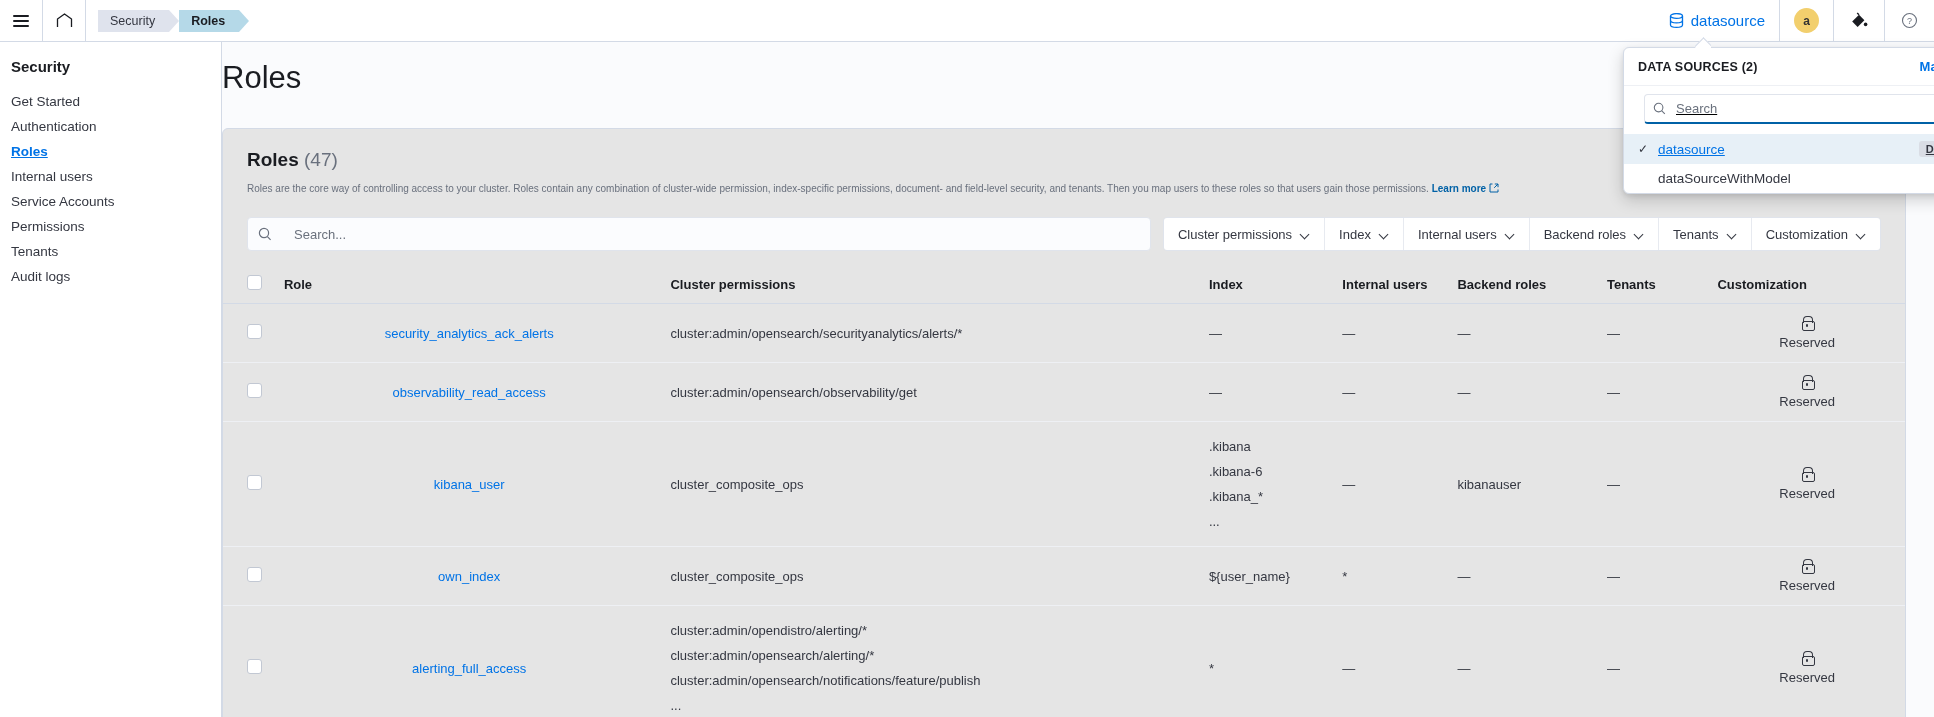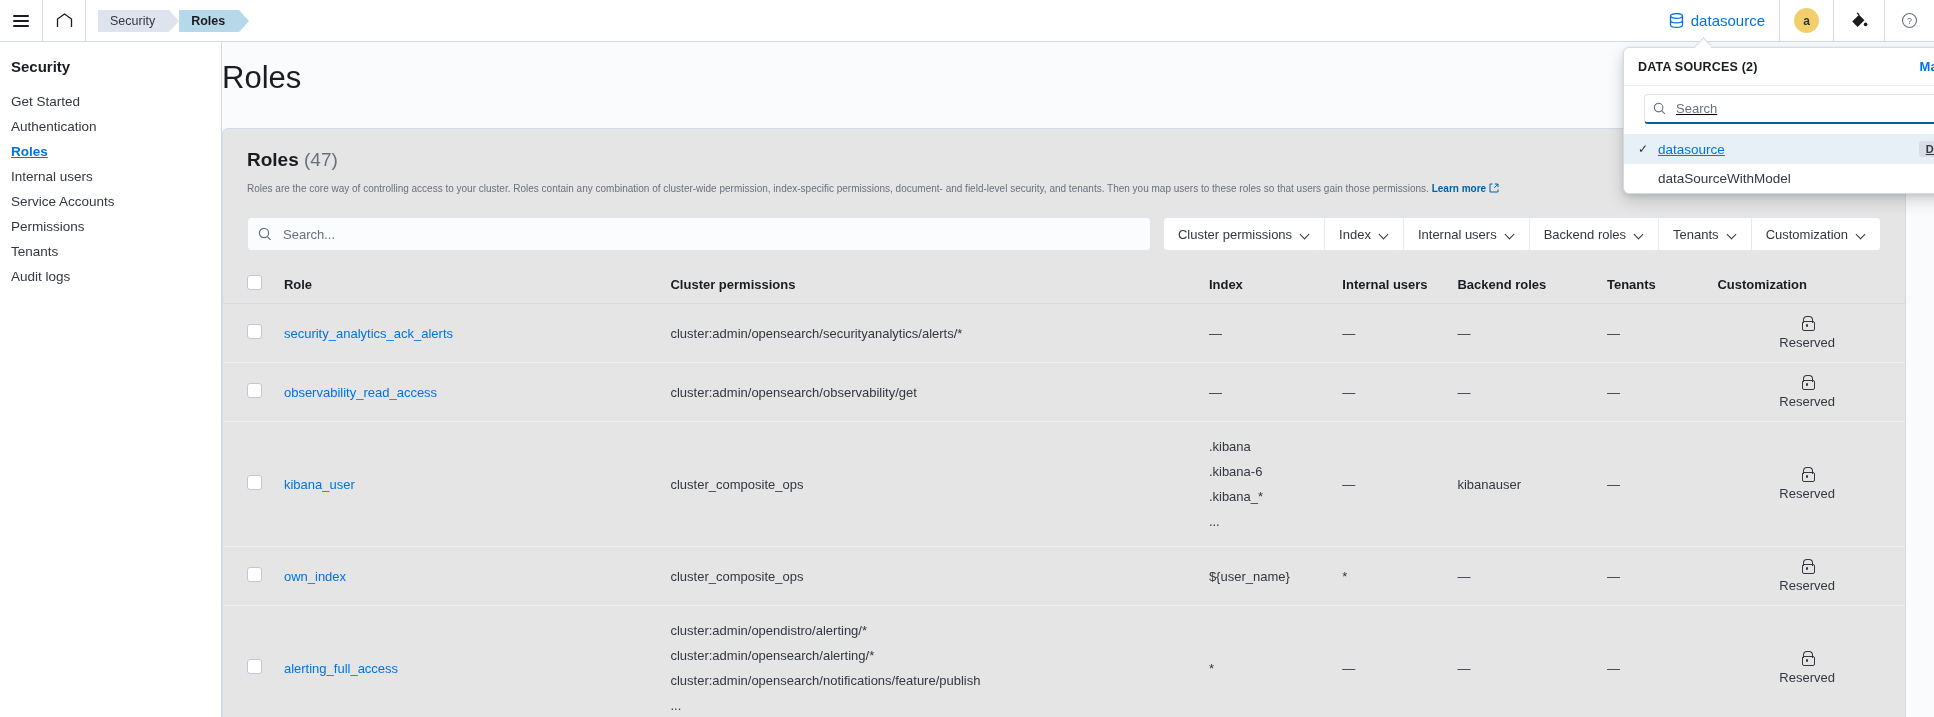--- a/index.html
+++ b/index.html
@@ -135,21 +135,21 @@
   .btn {
     height: 32px; border-radius: 4px; font-size: 13px; font-weight: 700;
     display: flex; align-items: center; padding: 0 16px; cursor: pointer; white-space: nowrap;
   }
   .btn-empty { border: 1px solid #0073e6; color: #0073e6; background: #fff; }
   .btn-fill { background: #0061a6; color: #fff; border: 1px solid #0061a6; }
 
   .filter-row { display: flex; padding: 16px 24px 0 24px; gap: 0; }
   .search-box {
     flex: 1; height: 34px; border: 1px solid #e0e4ec; border-radius: 4px;
-    display: flex; align-items: center; gap: 9px; padding: 0 10px; background: #fbfcfe;
+    display: flex; align-items: center; gap: 20px; padding: 0 10px; background: #fbfcfe;
   }
   .search-box input {
     border: 0; outline: 0; background: transparent; flex: 1;
     font-size: 13px; color: #343741; font-family: "Liberation Sans", sans-serif;
   }
   .search-box input::placeholder { color: #6a717d; }
   .filters { display: flex; margin-left: 12px; border: 1px solid #e0e4ec; border-radius: 4px; overflow: hidden; }
   .filter {
     display: flex; align-items: center; gap: 9px; padding: 0 14px; height: 32px;
     font-size: 13px; color: #343741; border-right: 1px solid #e7eaf0; cursor: pointer;
@@ -167,21 +167,21 @@
   table.roles { width: 100%; border-collapse: collapse; margin-top: 14px; table-layout: fixed; }
   table.roles th {
     text-align: left; font-size: 13px; font-weight: 700; color: #1a1c21;
     padding: 10px 8px; border-bottom: 1px solid #d3dae6;
   }
   table.roles td {
     font-size: 13px; color: #343741; padding: 12px 8px; border-bottom: 1px solid #eef0f4;
     vertical-align: middle;
   }
   .col-chk { width: 46px; padding-left: 24px !important; }
-  .col-role { width: 336px; }
+  .col-role { width: 336px; text-align: center; }
   .col-cluster { width: 468px; }
   .col-index { width: 116px; }
   .col-iusers { width: 100px; }
   .col-broles { width: 130px; }
   .col-tenants { width: 96px; }
   .col-custom { width: 170px; }
   .cb {
     width: 15px; height: 15px; border: 1px solid #c2c8d3; border-radius: 3px; background: #fff;
     display: inline-block; cursor: pointer;
   }

